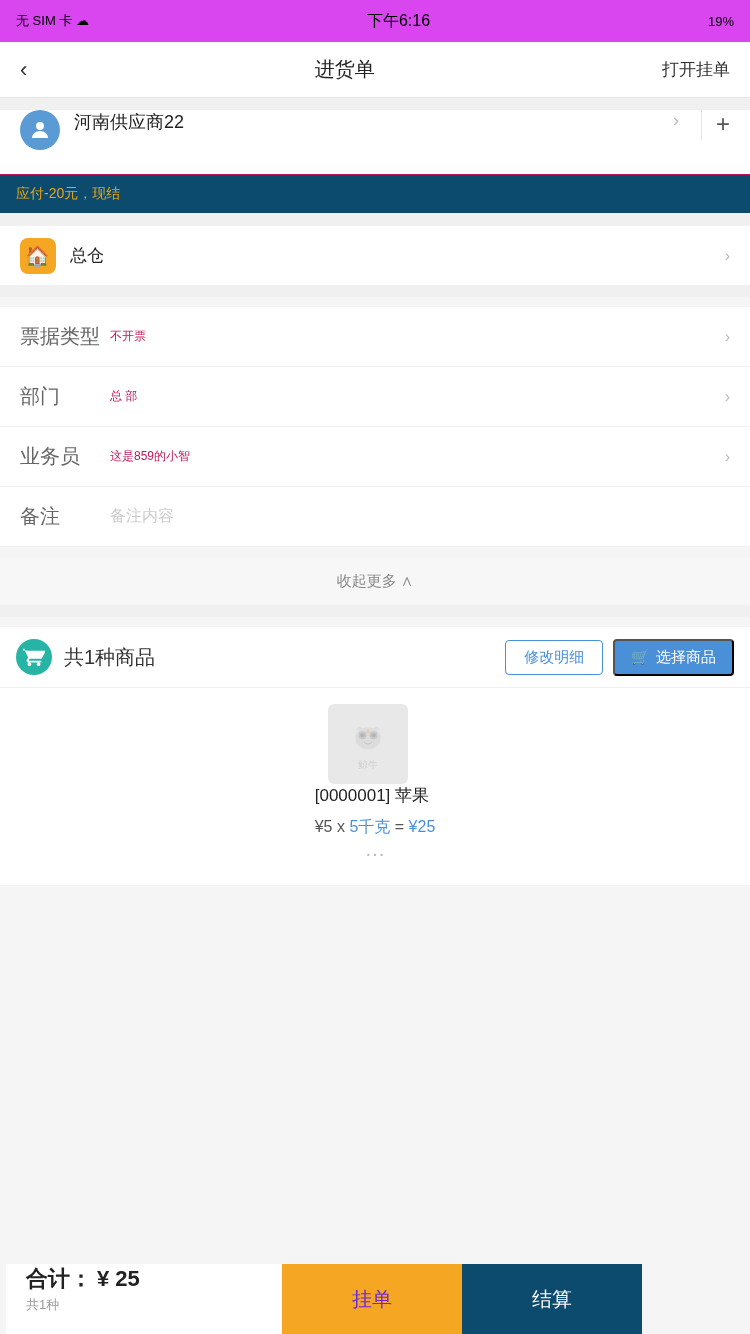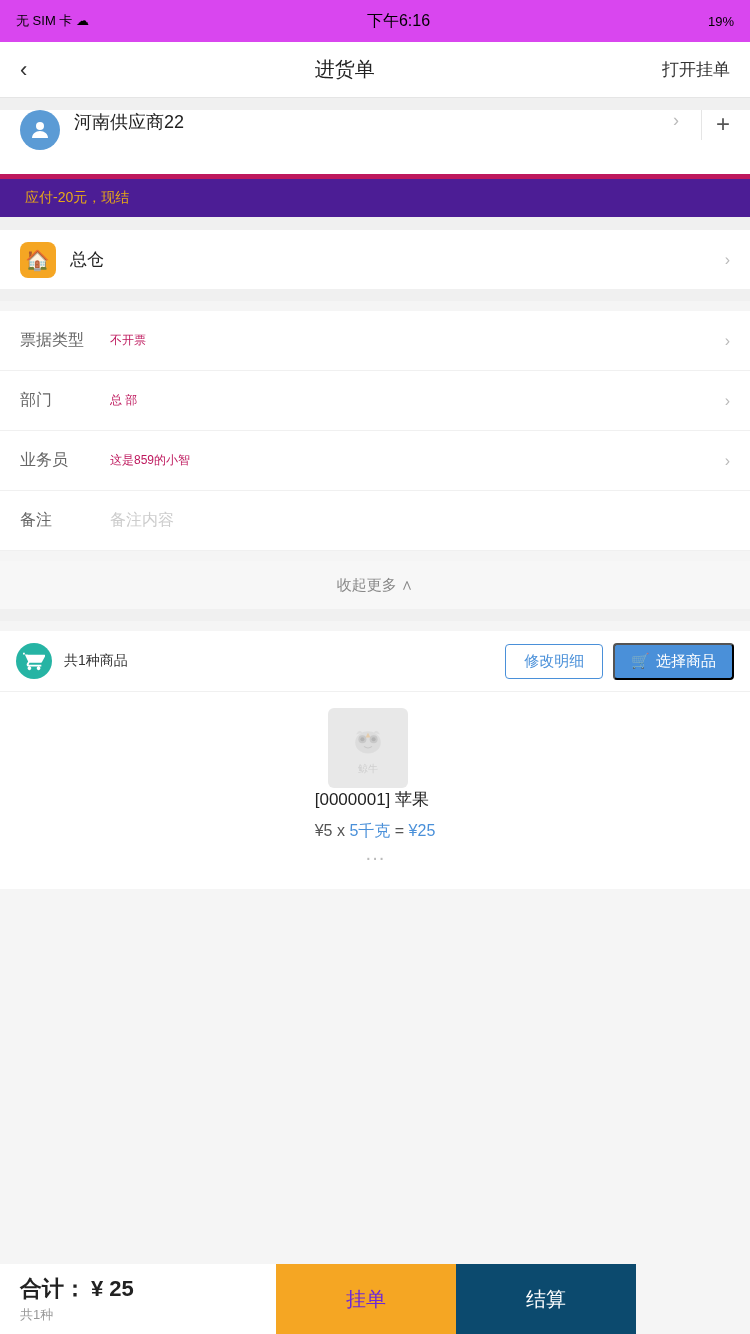--- a/index.html
+++ b/index.html
@@ -92,25 +92,25 @@
       margin: 0 14px;
     }
     .plus-btn {
       font-size: 24px;
       color: #555;
       cursor: pointer;
     }
 
     
     .notice-bar {
-      background: #4c1d95;
-      padding: 10px 25px;
+      background: #0c4a6e;
+      padding: 10px 16px;
       font-size: 14px;
       color: #e6a817;
-      border-top: 5px solid #be185d;
+      border-top: 1px solid #be185d;
     }
 
     
     .warehouse-row {
       display: flex;
       align-items: center;
       padding: 0 20px;
       height: 60px;
       background: #fff;
       border-top: 1px solid #f0f0f0;
@@ -138,21 +138,21 @@
       margin-top: 10px;
     }
     .form-row {
       display: flex;
       align-items: center;
       padding: 0 20px;
       height: 60px;
       border-bottom: 1px solid #f0f0f0;
     }
     .form-label {
-      font-size: 16px;
+      font-size: 20px;
       color: #666;
       width: 80px;
       flex-shrink: 0;
     }
     .form-value {
       flex: 1;
       font-size: 12px;
       color: #be185d;
       padding-left: 10px;
     }
@@ -191,21 +191,21 @@
       background: #26b4a4;
       border-radius: 50%;
       display: flex;
       align-items: center;
       justify-content: center;
       margin-right: 12px;
       font-size: 18px;
     }
     .product-count {
       flex: 1;
-      font-size: 14px;
+      font-size: 20px;
       color: #333;
     }
     .btn-modify {
       border: 1.5px solid #4a90d9;
       background: #fff;
       color: #4a90d9;
       font-size: 15px;
       padding: 7px 18px;
       border-radius: 4px;
       cursor: pointer;
@@ -268,22 +268,22 @@
       padding: 4px 8px;
     }
 
     
     .footer {
       position: fixed;
       bottom: 0;
       width: 636px;
       height: 70px;
       display: flex;
-      align-items: center;
-      background: #fff;
+      background: #fff;
+      margin-left: 6px;
     }
     .footer-total {
       flex: 1;
       padding: 0 20px;
     }
     .footer-total-main {
       font-size: 18px;
       color: #222;
     }
     .footer-total-main span { font-size: 22px; font-weight: bold; }

